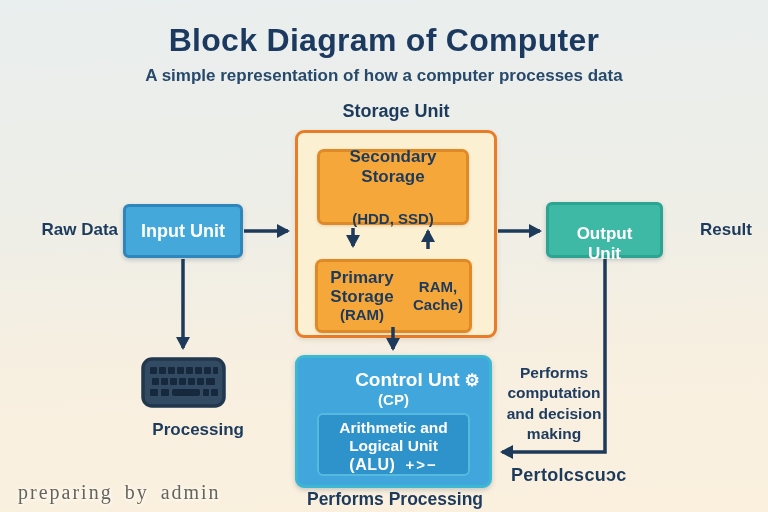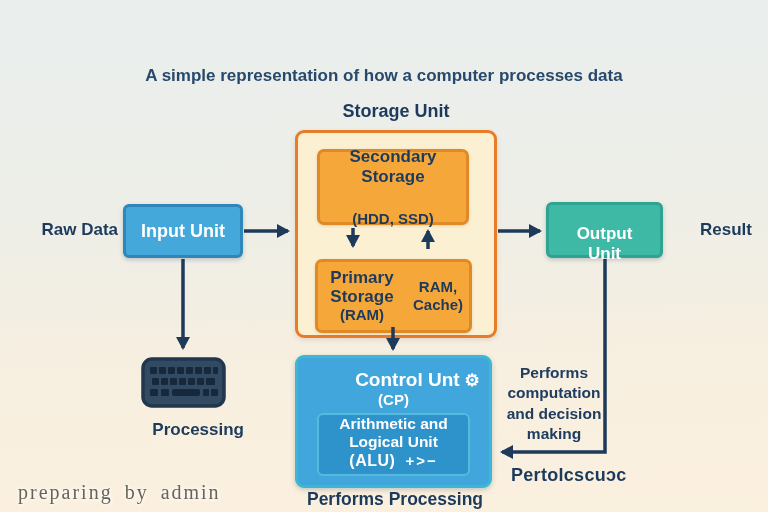--- a/index.html
+++ b/index.html
@@ -29,36 +29,37 @@
   .input-box { left:123px; top:204px; width:120px; height:54px; background:#44a9da; border:3px solid #2f86bb; font-size:18px; }
   .output-box { left:546px; top:202px; width:117px; height:56px; background:#3db9a6; border:3px solid #2da391; font-size:17px; line-height:1.15; }
   .output-box span { width:70px;margin-top:28px; }
 
   .plain-label { font-weight:800; font-size:17px; color:#1c3a5c; text-align:right; }
 
   .control-box { left:295px; top:355px; width:197px; height:133px; background:#40a6db; border:3px solid #3cb8d2; border-radius:9px; box-shadow:0 2px 5px rgba(40,70,100,.25); text-align:center; color:#fff; }
   .control-title { margin-top:11px; font-size:19px; font-weight:800;padding-left:48px; }
   .control-title .gear { font-size:17px; margin-left:5px; }
   .control-sub { font-size:15px; font-weight:700; margin-top:0px; }
-  .alu-box { position:absolute; left:19px; top:55px; width:153px; height:63px; background:#2e92cb; border:2px solid #55bade; border-radius:6px; display:flex; flex-direction:column; align-items:center; justify-content:flex-start; color:#fff; }
+  .alu-box { position:absolute; left:19px; top:55px; width:153px; height:63px; background:#2e92cb; border:2px solid #55bade; border-radius:6px; display:flex; flex-direction:column; align-items:center; justify-content:flex-end; color:#fff; }
   .alu-name { font-weight:800; font-size:15.5px; line-height:1.15; width:125px; }
   .alu-row { font-weight:800; font-size:16px; margin-top:1px; letter-spacing:.5px; }
   .alu-row .ops { margin-left:10px; font-size:15px; letter-spacing:2px; }
 
   .note { left:494px; top:363px; width:120px; text-align:center; font-size:15.5px; font-weight:600; line-height:1.32; color:#203d60; }
   .garbled { left:511px; top:465px; width:160px; font-size:18px; font-weight:800; color:#1c3a5c; letter-spacing:.3px; }
   .central-label { left:285px; top:489px; width:220px; text-align:center; font-weight:800; font-size:17.5px; color:#1c3a5c; }
   .watermark { left:18px; top:481px; font-family:"Liberation Serif",serif; font-size:20px; color:#55554c; letter-spacing:2px; word-spacing:5px; opacity:.9; text-shadow:0 0 4px #ffffff, 1px 1px 3px rgba(255,255,255,.9); }
   svg.overlay { position:absolute; left:0; top:0; pointer-events:none; }
 </style>
 </head>
 <body>
 
 <div class="frame">
 
+  <div class="abs title">Block Diagram of Computer</div>
   <div class="abs subtitle">A simple representation of how a computer processes data</div>
 
   <div class="abs sec-label" style="left:295px;top:101px;width:202px;">Storage Unit</div>
   <div class="abs storage-outer"></div>
 
   <div class="abs mem-box secondary">
     <div class="nm">Secondary Storage</div>
     <div class="dt">(HDD, SSD)</div>
   </div>
 

